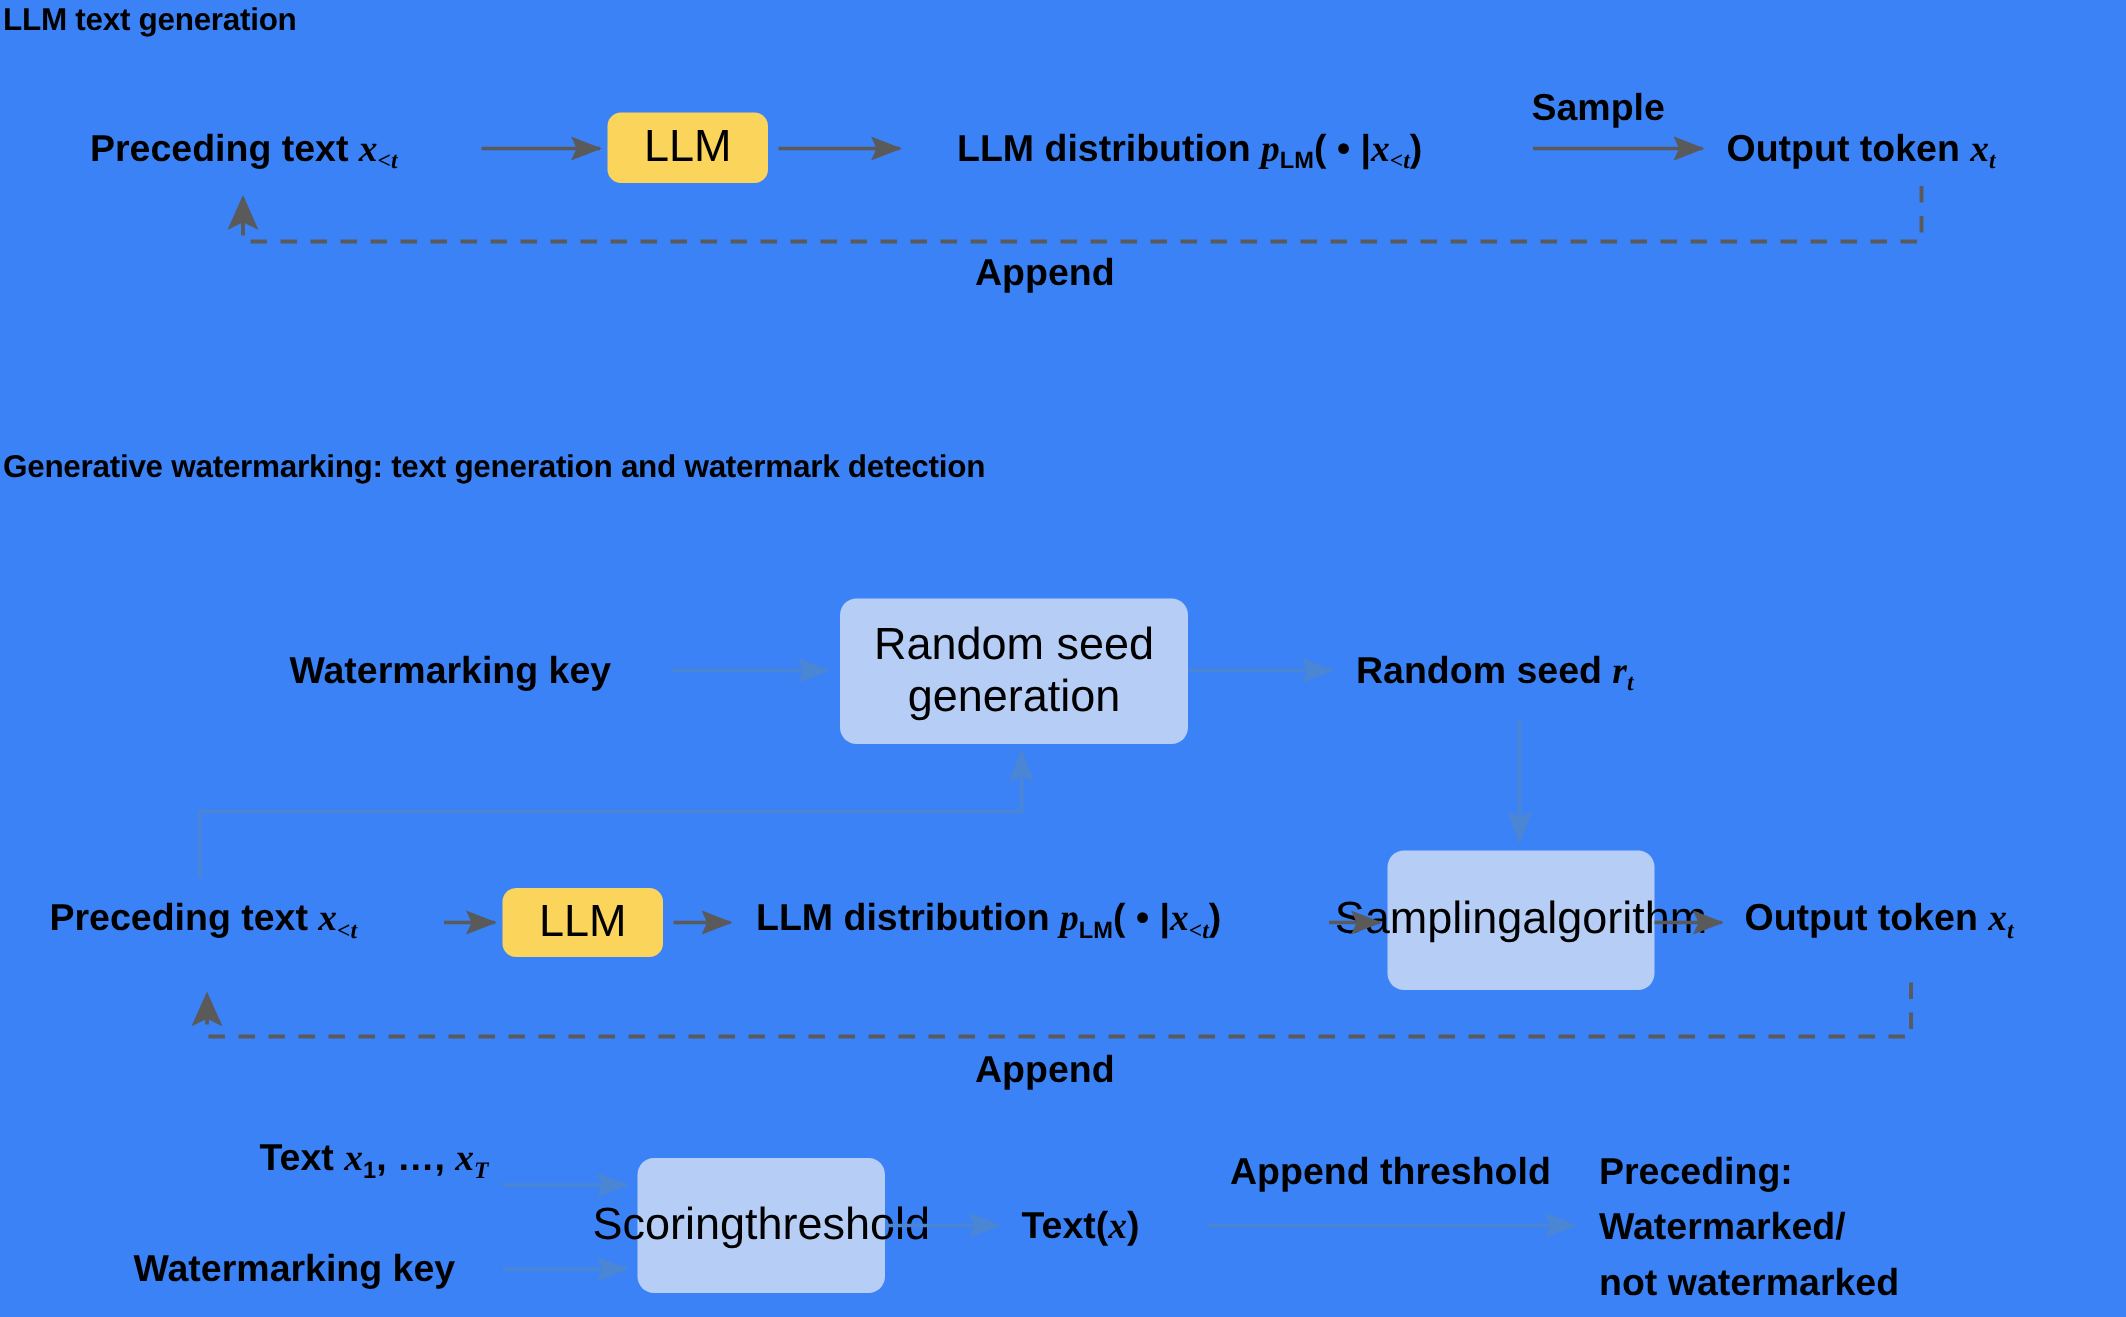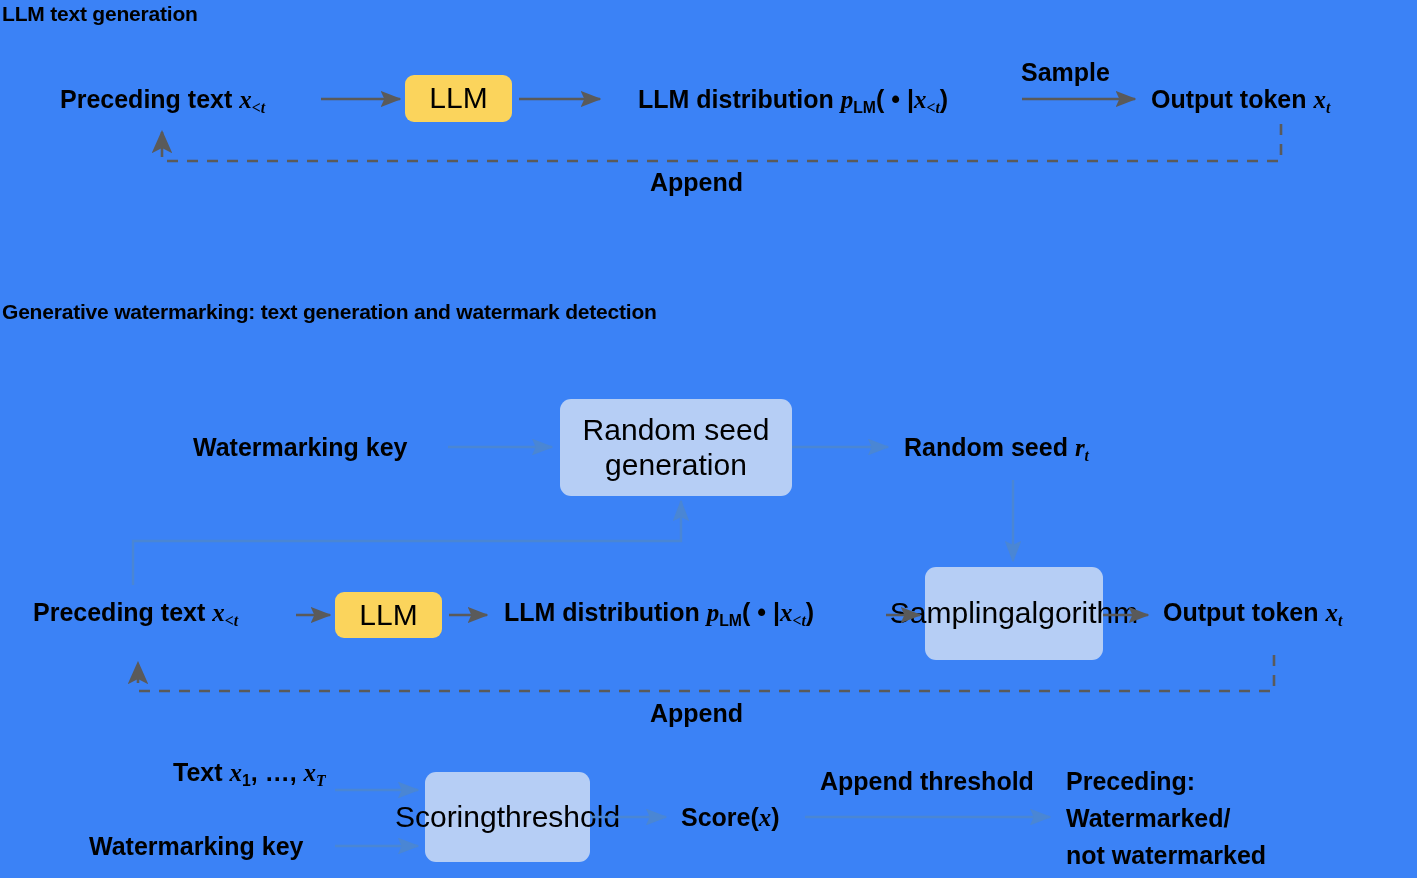--- a/index.html
+++ b/index.html
@@ -127,21 +127,21 @@
   </div>
 
   <div class="lbl" style="left:89px; top:832px;">Watermarking key</div>
 
   <div class="box blue" style="left:425px; top:772px; width:165px; height:90px; flex-direction:row;">
     <span>Scoring</span>
     <span>threshold</span>
   </div>
 
   <div class="lbl" style="left:681px; top:803px;">
-    <span>Score(</span><i class="it">x</i>)
+    <span>Text(</span><i class="it">x</i>)
   </div>
 
   <div class="lbl" style="left:820px; top:767px;">Append threshold</div>
 
   <div class="lbl" style="left:1066px; top:767px;">Preceding:</div>
   <div class="lbl" style="left:1066px; top:804px;">Watermarked/</div>
   <div class="lbl" style="left:1066px; top:841px;">not watermarked</div>
 
   <svg class="overlay" viewBox="0 0 1417 878">
     <defs>

